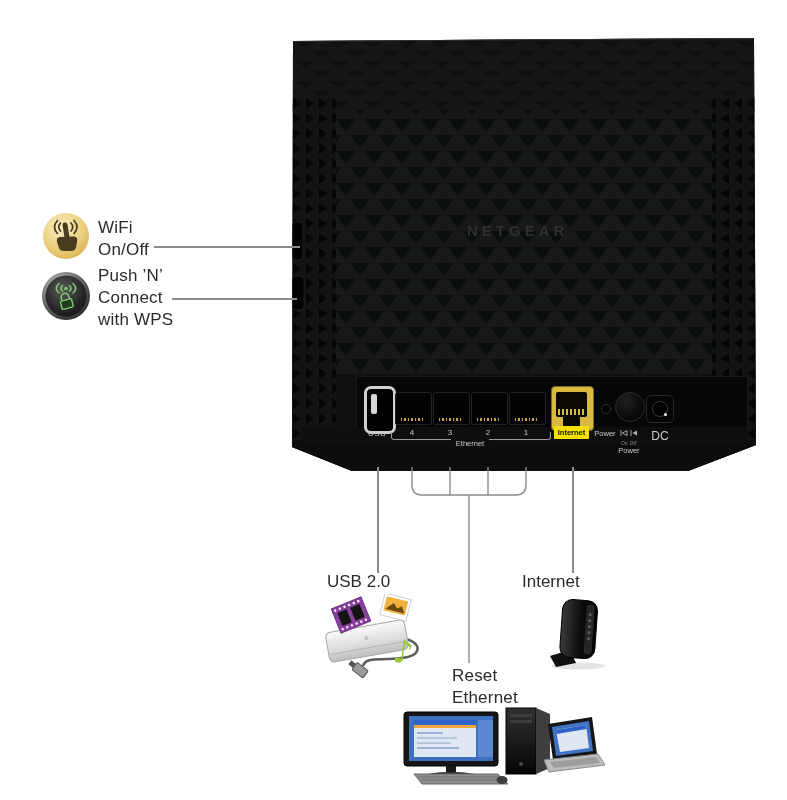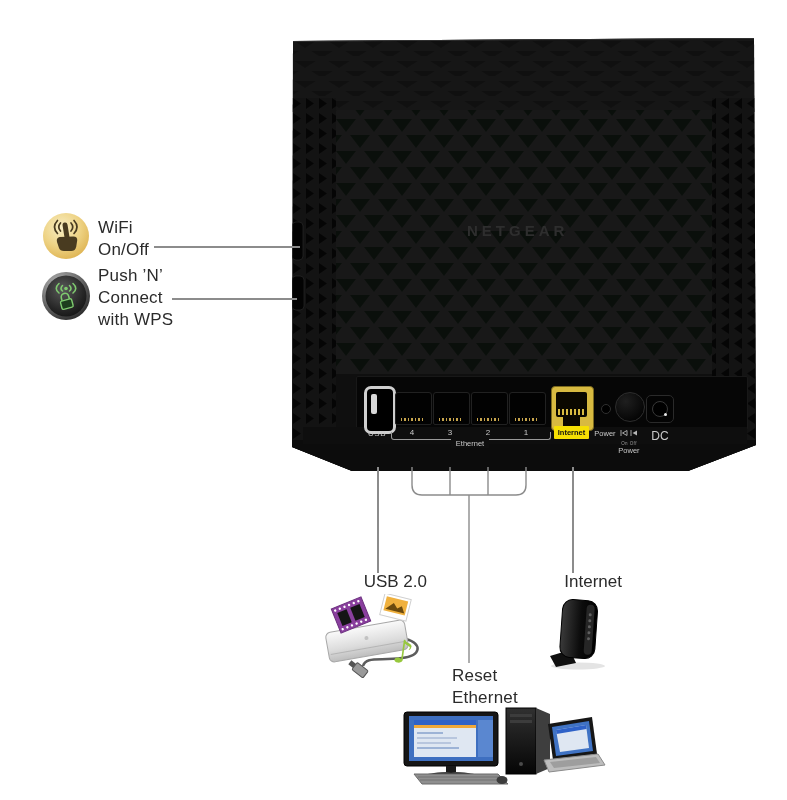--- a/index.html
+++ b/index.html
@@ -4,21 +4,21 @@
 <style>
   html,body{margin:0;padding:0;background:#fff;}
   .stage{position:relative;width:787px;height:800px;background:#ffffff;overflow:hidden;
          font-family:"Liberation Sans",sans-serif;}
   .abs{position:absolute;}
 
   
   .callout-text{position:absolute;color:#2b2b2b;font-size:17px;line-height:22px;letter-spacing:.2px;}
   .callout-line{position:absolute;height:1.5px;background:#8c8c8c;}
   .vline{position:absolute;width:1.5px;background:#8c8c8c;}
-  .center-label{position:absolute;text-align:right;color:#2b2b2b;font-size:17px;}
+  .center-label{position:absolute;text-align:left;color:#2b2b2b;font-size:17px;}
 
   
   .panel-recess{position:absolute;left:356px;top:376px;width:390px;height:52px;
                 background:#060606;border:1px solid #181818;border-radius:2px;}
   .label-strip{position:absolute;left:303px;top:427px;width:444px;height:17px;background:#0e0e0e;}
   .usb-port{position:absolute;left:364px;top:386px;width:26px;height:42px;background:#000;
             border:3px solid #cfcfcf;border-radius:7px;}
   .usb-tab{position:absolute;left:4px;top:5px;width:6px;height:20px;background:#d8d8d8;border-radius:2px;}
   .rj45{position:absolute;top:392px;width:35px;height:31px;background:#020202;
         border:1px solid #212121;border-radius:3px 3px 2px 2px;}

